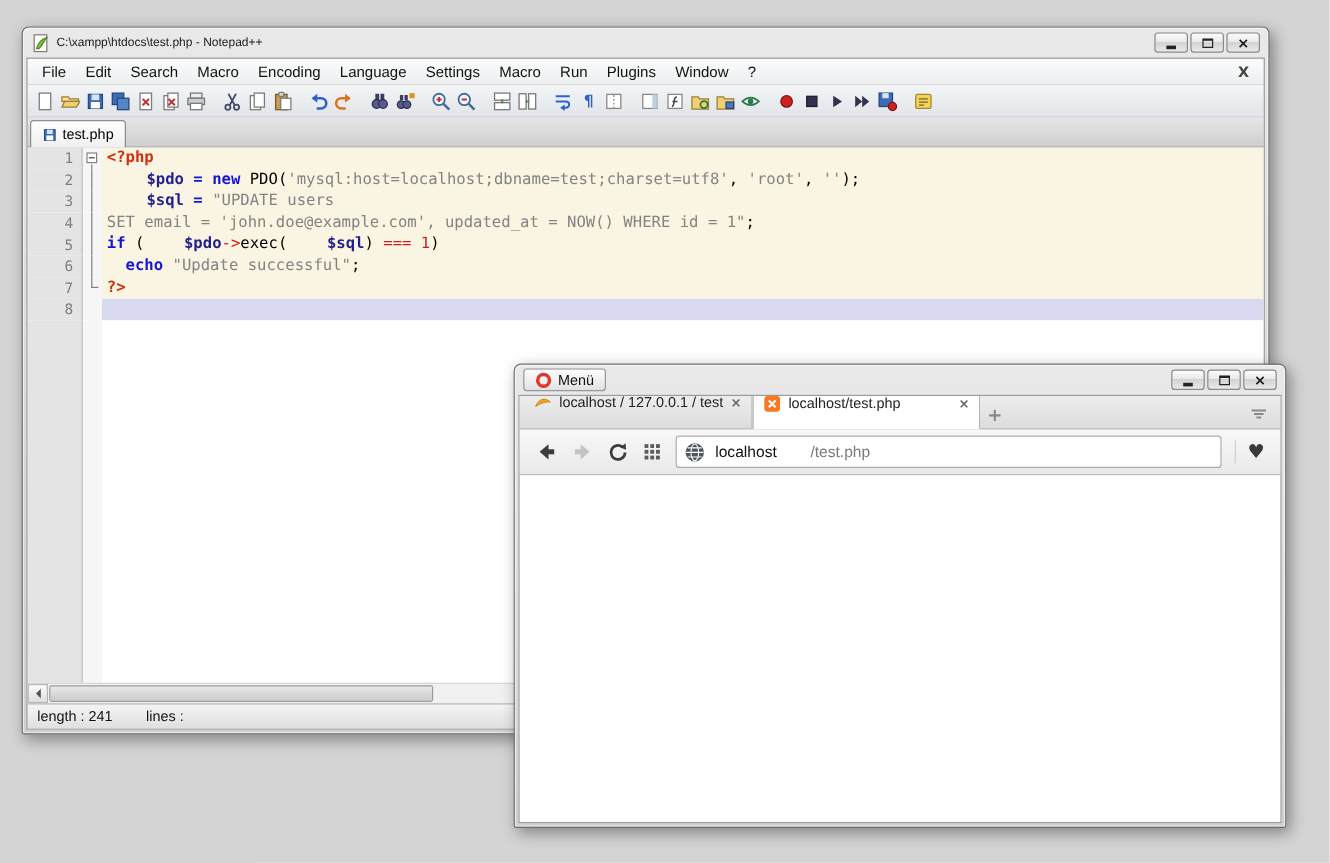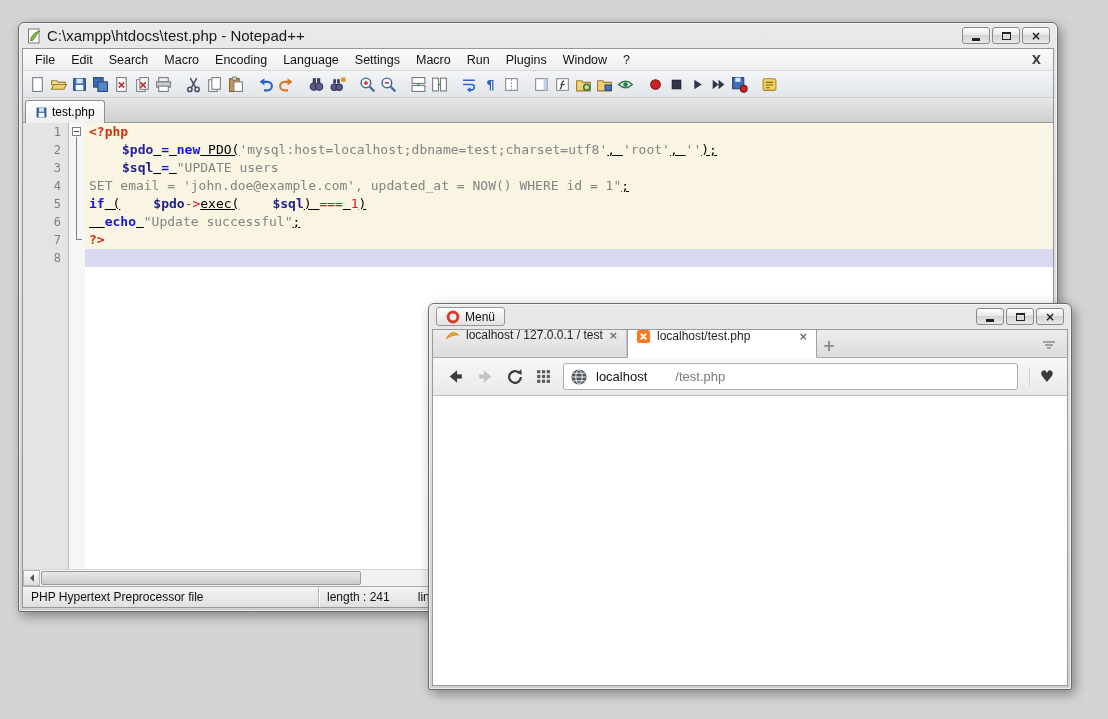--- a/index.html
+++ b/index.html
@@ -4,21 +4,21 @@
 <style>
   * { margin:0; padding:0; box-sizing:border-box; }
   html,body { width:1108px; height:719px; overflow:hidden; }
   body { background:#d4d4d4; font-family:"Liberation Sans", sans-serif; position:relative; }
 
   
   .win { position:absolute; border:1px solid #6d6d6d; border-radius:6px 6px 2px 2px;
          background:linear-gradient(#e9e9e9,#cfcfcf); box-shadow:3px 4px 12px rgba(0,0,0,.38), inset 0 0 0 1px rgba(255,255,255,.55);
          padding:0 3px 3px 3px; display:flex; flex-direction:column; }
   .titlebar { height:25px; display:flex; align-items:center; padding:0 4px; gap:5px; }
-  .title-text { font-size:15px; color:#1a1a1a; white-space:nowrap; }
+  .title-text { font-size:10px; color:#1a1a1a; white-space:nowrap; }
   .winbtns { margin-left:auto; display:flex; gap:2px; }
   .winbtn { width:28px; height:17px; border:1px solid #8a8a8a; border-radius:3px;
             background:linear-gradient(#fdfdfd,#e9e9e9 45%,#d2d2d2 46%,#e9e9e9);
             display:flex; align-items:center; justify-content:center; }
   .g-min { width:8px; height:3px; background:#222; margin-top:7px; }
   .g-max { width:9px; height:8px; border:1px solid #222; border-top:2px solid #222; }
   .g-close { font:bold 12px "DejaVu Sans",sans-serif; color:#1a1a1a; line-height:1; }
 
   
   #np-window { left:18px; top:22px; width:1040px; height:590px; z-index:1; }
@@ -51,21 +51,21 @@
   .fold-box::after { content:""; position:absolute; left:1px; top:3px; width:5px; height:1px; background:#404040; }
   .code { flex:1; white-space:pre; padding-left:4px; background:#fff; }
   .ed-row.codeline .code { background:#faf4e2; }
   .ed-row.current .code { background:#d9d9f2; }
   .tk-tag { color:#cf3010; font-weight:bold; }
   .tk-var { color:#202090; font-weight:bold;margin-left:33px; }
   .tk-kw  { color:#1414d6; font-weight:bold; }
   .tk-op  { color:#1414d6; font-weight:bold; }
   .tk-str { color:#838383; }
   .tk-num { color:#d01c1c; }
-  .tk-pln { color:#000;text-decoration:underline; }
+  .tk-pln { color:#000; }
   .hscroll { position:absolute; left:0; right:0; bottom:0; height:17px; background:#f1f1f1; border-top:1px solid #d7d7d7; }
   .sb-btn { position:absolute; top:0; width:17px; height:16px; background:linear-gradient(#fbfbfb,#dedede); border:1px solid #b5b5b5; display:flex; align-items:center; justify-content:center; }
   .sb-btn.left { left:0; } .sb-btn.right { right:0; }
   .tri-l { width:0; height:0; border:4px solid transparent; border-right-color:#555; margin-left:-3px; }
   .tri-r { width:0; height:0; border:4px solid transparent; border-left-color:#555; margin-right:-3px; }
   .sb-thumb { position:absolute; left:18px; top:1px; width:320px; height:14px; border:1px solid #9a9a9a; border-radius:2px;
               background:linear-gradient(#e8e8e8,#cbcbcb); }
   .np-status { height:21px; background:linear-gradient(#f4f4f4,#e0e0e0); border-top:1px solid #ababab;
                display:flex; align-items:center; font-size:12px; color:#111; }
   .st-seg { height:100%; display:flex; align-items:center; padding:0 8px; border-right:1px solid #b2b2b2; box-shadow:1px 0 0 #fff; }
@@ -508,21 +508,20 @@
         <div class="sb-btn left">
             <span class="tri-l"></span>
           </div>
         <div class="sb-thumb"></div>
         <div class="sb-btn right">
             <span class="tri-r"></span>
           </div>
       </div>
     </div>
     <div class="np-status">
-      <div class="st-seg st-type">PHP Hypertext Preprocessor file</div>
       <div class="st-seg st-len">
         <span>length : 241</span>
         <span>lines :</span>
       </div>
     </div>
   </div>
 </section>
 
 <section class="win" id="op-window">
   <div class="titlebar">

